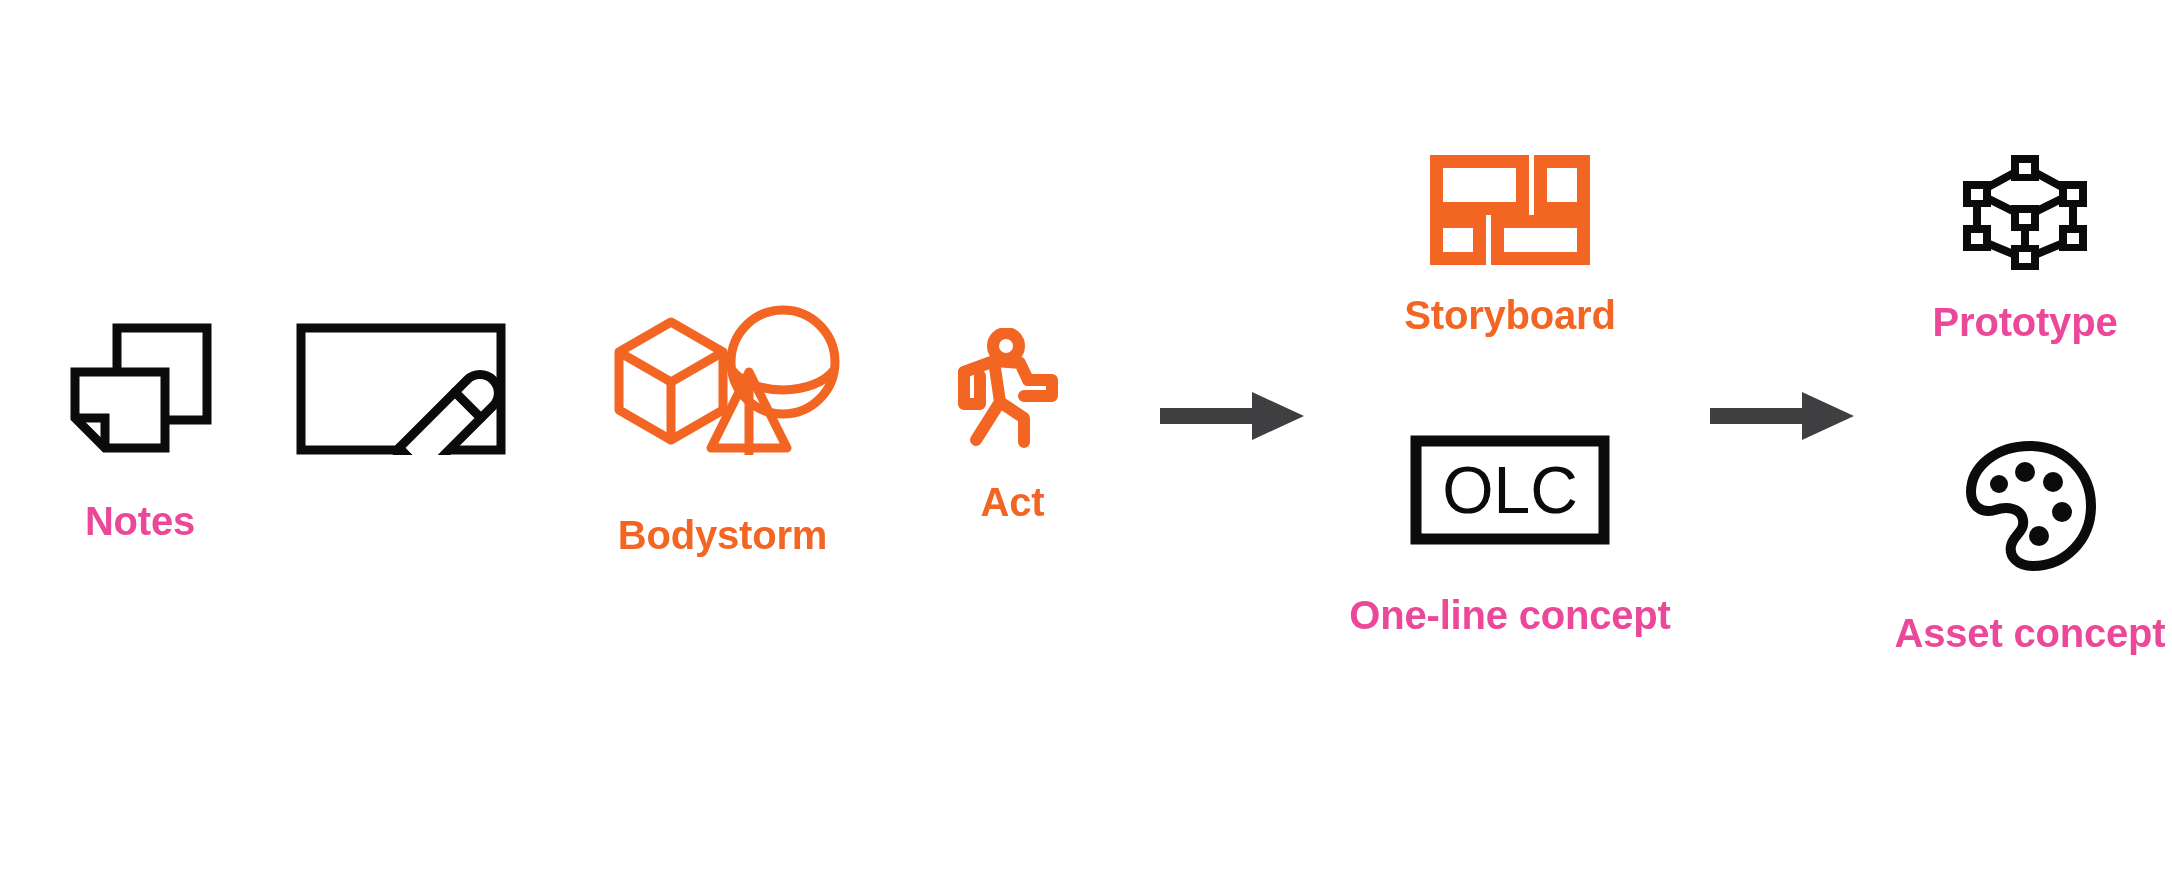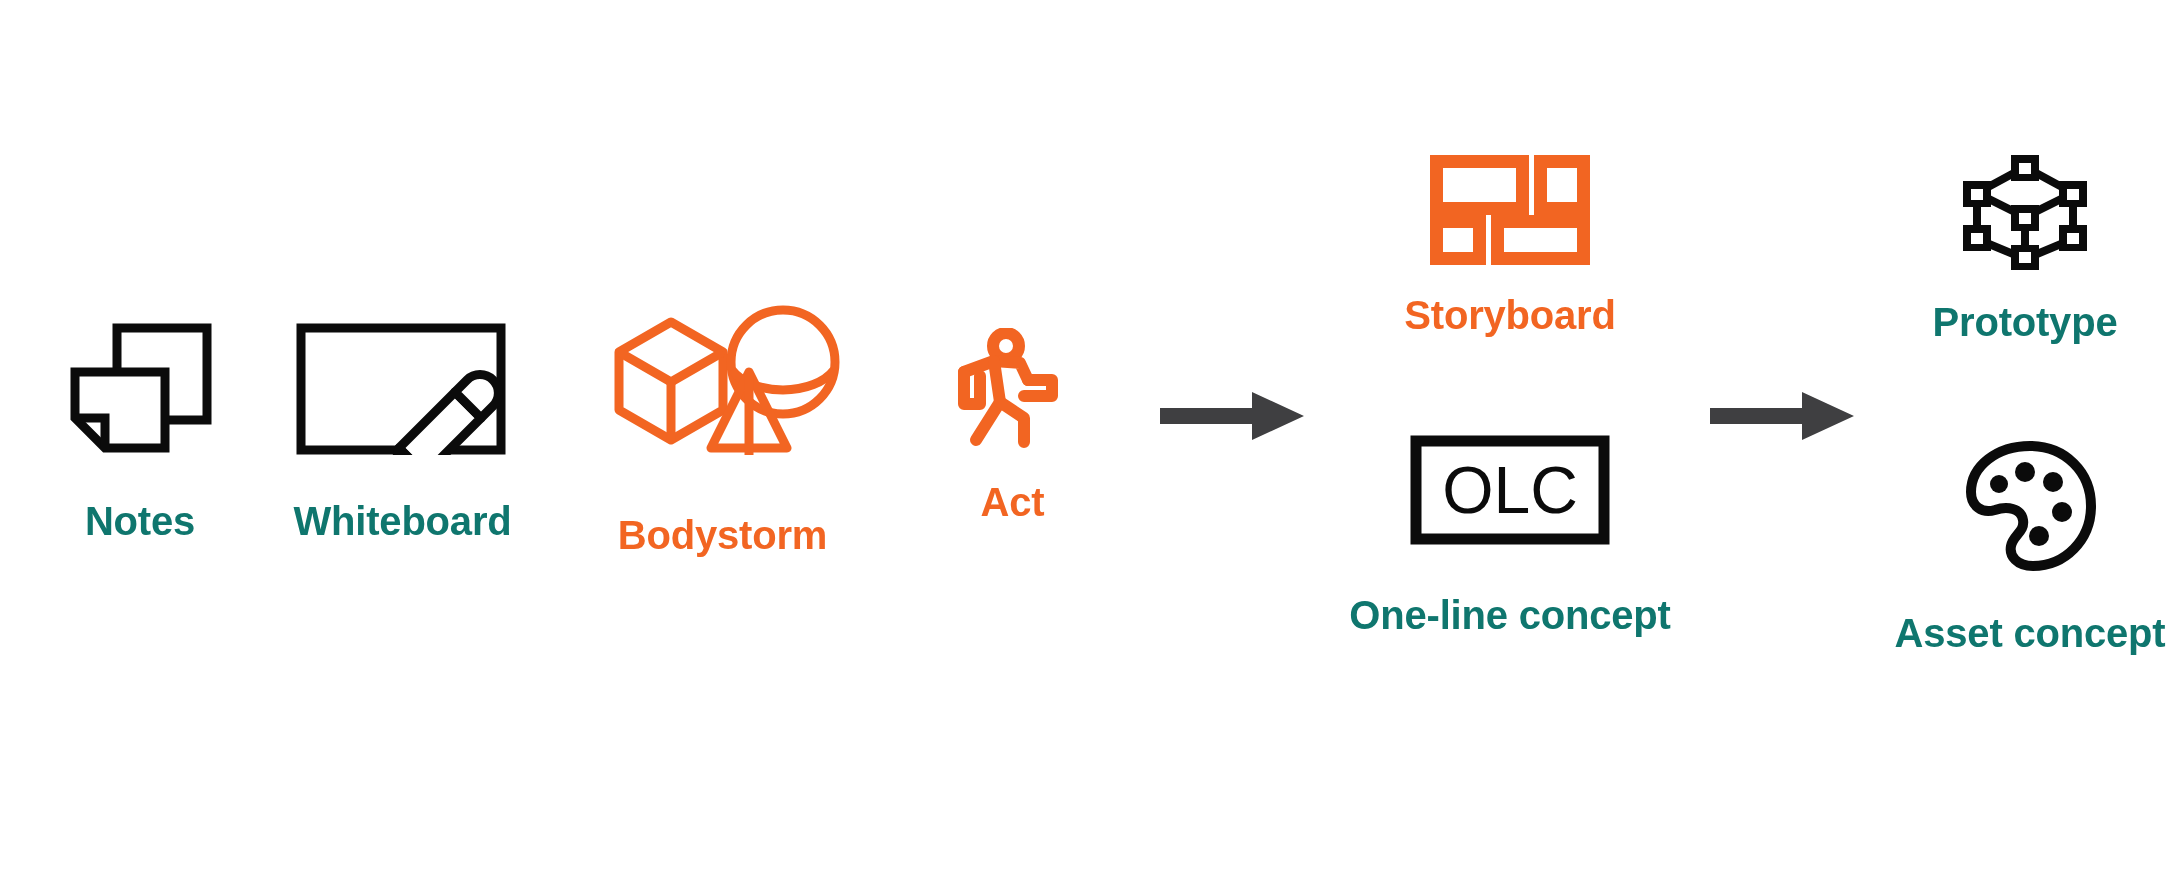--- a/index.html
+++ b/index.html
@@ -25,21 +25,21 @@
   }
   .icon-wrap {
     display: block;
     line-height: 0;
     border-radius: 31px;
   }
   .node-label {
     font-family: "Liberation Sans", sans-serif;
     font-size: 40px;
     font-weight: 600;
-    color: #0f766e;
+    color: #ec4899;
     white-space: nowrap;
     text-align: center;
     letter-spacing: -0.2px;
   }
   .node-label.accent {
     color: #F26522;
   }
   .arrow {
     position: absolute;
     line-height: 0;
@@ -71,21 +71,20 @@
 
         <g transform="translate(0,0)">
           <path d="M 104 128 L 160 72 L 186 98 L 130 154 Z" fill="#ffffff" stroke="#0b0b0b" stroke-width="9" stroke-linejoin="round"></path>
 
           <path d="M 160 72 L 172 60 a 18 18 0 0 1 26 26 L 186 98 Z" fill="#ffffff" stroke="#0b0b0b" stroke-width="9" stroke-linejoin="round"></path>
 
           <path d="M 104 128 L 130 154 L 96 162 Z" fill="#ffffff" stroke="#0b0b0b" stroke-width="9" stroke-linejoin="round"></path>
         </g>
       </svg>
     </span>
-    <span class="node-label" style="margin-top:44px;">Whiteboard</span>
   </div>
 
   <div class="node" style="left:600px; top:300px; width:245px;justify-content:flex-end;">
     <span class="icon-wrap">
       <svg width="240" height="155" viewBox="0 0 240 155">
 
         <g stroke="#F26522" stroke-width="9" fill="none" stroke-linejoin="round">
           <path d="M 16 52 L 68 22 L 120 52 L 120 110 L 68 140 L 16 110 Z"></path>
           <path d="M 16 52 L 68 82 L 120 52"></path>
           <path d="M 68 82 L 68 140"></path>

